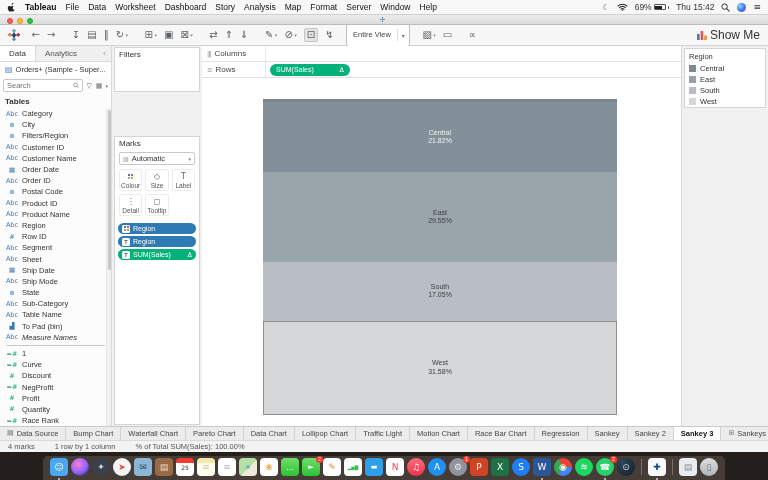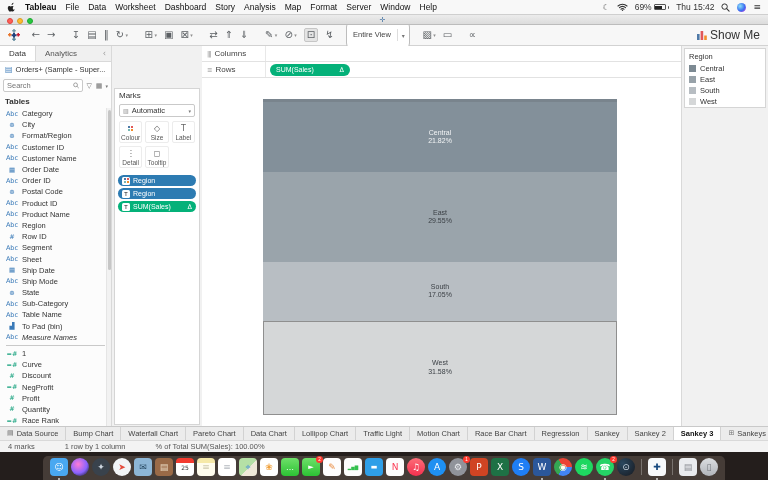--- a/index.html
+++ b/index.html
@@ -147,21 +147,21 @@
   
   .tabsbar { height:14px; background:#ececec; border-top:1px solid #c9c9c9; display:flex;
              font-size:7.5px; color:#444; overflow:hidden; }
   .stab { line-height:13px; padding:0 7px; border-right:1px solid #d2d2d2; display:flex;
           align-items:center; gap:3px; white-space:nowrap; }
   .stab .tico { color:#777; font-size:7px; font-family:"DejaVu Sans",sans-serif; }
   .stab.active { background:#fff; color:#111; font-weight:700; }
 
   
   .statusbar { height:12px; background:#f3f3f3; border-top:1px solid #d9d9d9; display:flex;
-               align-items:center; font-size:7.5px; color:#555; padding:0 8px; gap:30px; }
+               align-items:center; font-size:7.5px; color:#555; padding:0 8px; gap:20px; }
 
   
   .dockstrip { height:28px; background:#241e1c; display:flex; justify-content:center;
                align-items:flex-end; }
   .dock { display:flex; align-items:center; gap:3px; background:rgba(72,62,57,0.93);
           padding:2px 7px 4px; border-radius:5px 5px 0 0; }
   .dicon { width:18px; height:18px; position:relative; display:flex; align-items:center;
            justify-content:center; font-size:9px; font-family:"DejaVu Sans",sans-serif; flex:none; }
   .dicon.sq { border-radius:4px; }
   .dicon.ci { border-radius:50%; }
@@ -367,21 +367,21 @@
           <div class="frow">
             <span class="ficon">Abc</span>
             <span class="flabel">Category</span>
           </div>
           <div class="frow">
             <span class="ficon">⊕</span>
             <span class="flabel">City</span>
           </div>
           <div class="frow">
             <span class="ficon">⊕</span>
-            <span class="flabel">Format/Region</span>
+            <span class="flabel">Filters/Region</span>
           </div>
           <div class="frow">
             <span class="ficon">Abc</span>
             <span class="flabel">Customer ID</span>
           </div>
           <div class="frow">
             <span class="ficon">Abc</span>
             <span class="flabel">Customer Name</span>
           </div>
           <div class="frow">
@@ -480,20 +480,23 @@
             <span class="flabel">Race Rank</span>
           </div>
         </div>
     </div>
     <div class="sb-scroll">
         <span class="sb-thumb"></span>
       </div>
   </div>
 
   <div class="cards">
+    <div class="card filters">
+      <div class="card-label">Filters</div>
+    </div>
     <div class="card marks">
       <div class="card-label">Marks</div>
       <div class="marks-dd">
         <span class="ico glyph">▥</span>
         <span>Automatic</span>
         <span class="caret glyph">▾</span>
       </div>
       <div class="mark-btns">
           <div class="mbtn">
             <span class="mbtn-icon">

